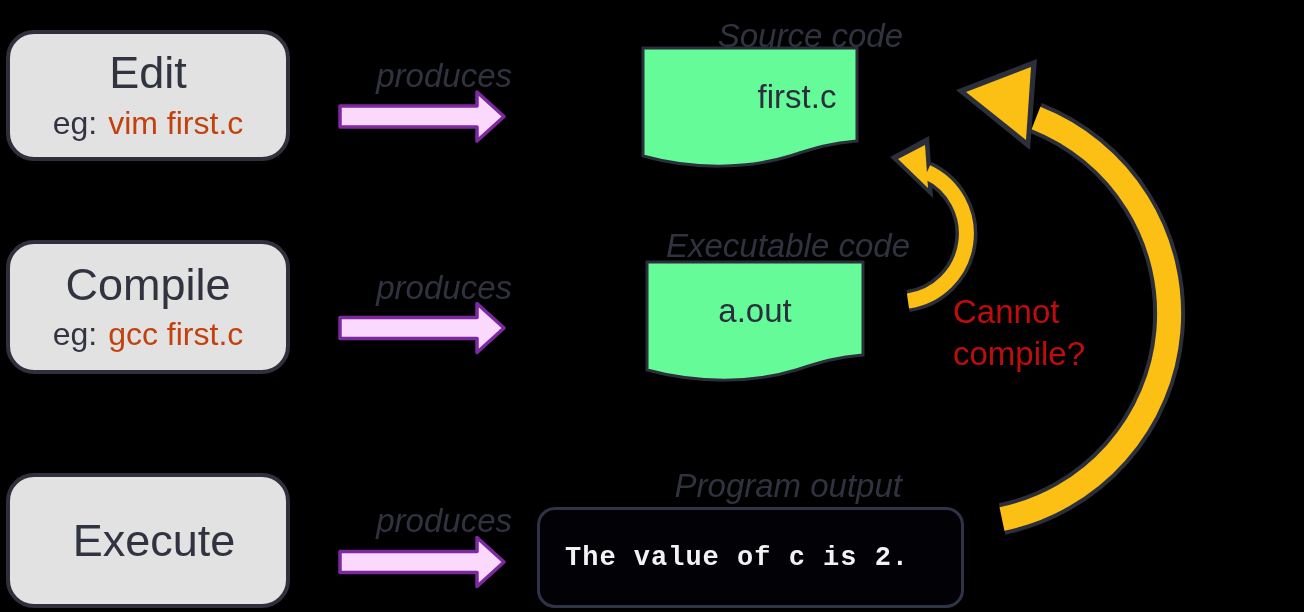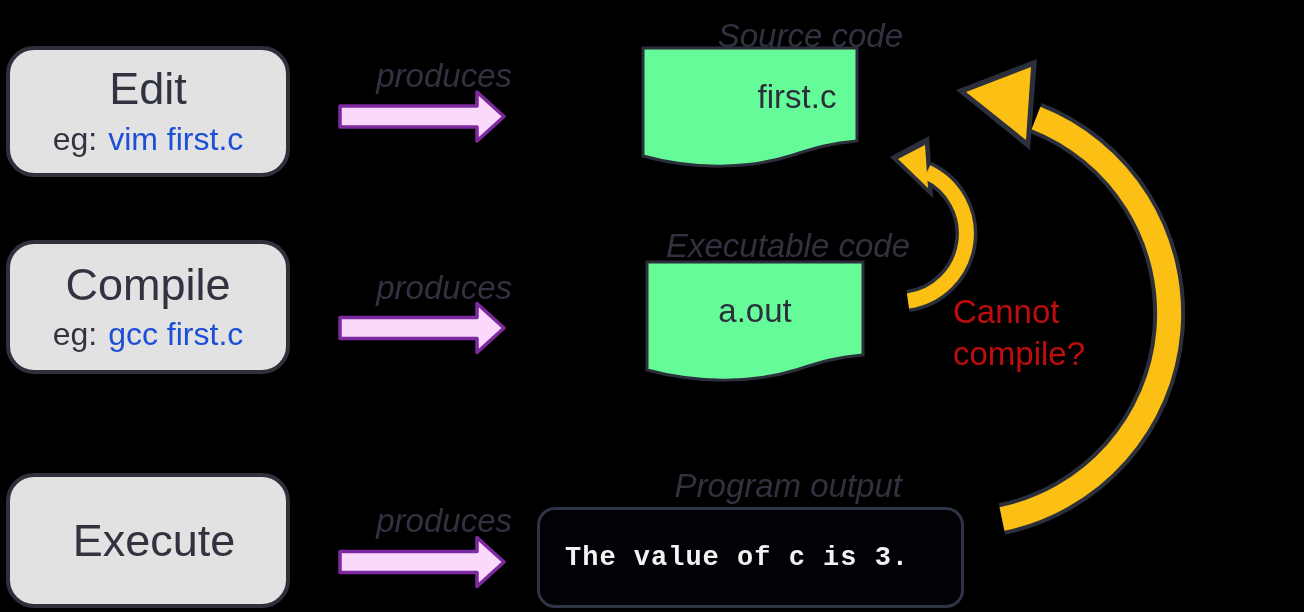--- a/index.html
+++ b/index.html
@@ -11,21 +11,21 @@
   #shapes{position:absolute;left:0;top:0;width:1304px;height:612px;}
 
   
   .step-box{
     position:absolute;left:6px;width:284px;box-sizing:border-box;
     background:#e2e2e2;border:4px solid #30303d;border-radius:28px;
     display:flex;flex-direction:column;align-items:center;justify-content:center;
   }
   .step-title{font-size:45px;color:#313340;line-height:1.05;}
   .step-sub{font-size:32px;color:#313340;margin-top:8px;white-space:nowrap;}
-  .step-sub .cmd{color:#1d4ed8;margin-left:11px;}
+  .step-sub .cmd{color:#c2410c;margin-left:11px;}
 
   
   .ital{
     position:absolute;font-style:italic;font-size:33px;color:#30333f;
     text-align:right;white-space:nowrap;
   }
 
   
   .doc-label{
     position:absolute;font-size:33px;color:#2b2f3b;text-align:center;white-space:nowrap;
@@ -75,21 +75,21 @@
     </g>
 
     <g>
       <path d="M 1002 519 A 210 210 0 0 0 1036 118" fill="none" stroke="#2b2f3b" stroke-width="32"></path>
       <polygon points="956,90 1037,59 1030,150" fill="#2b2f3b"></polygon>
       <path d="M 1002 519 A 210 210 0 0 0 1036 118" fill="none" stroke="#fcbf13" stroke-width="24"></path>
       <polygon points="966,92 1031,67 1026,140" fill="#fcbf13"></polygon>
     </g>
   </svg>
 
-  <div class="step-box" style="top:30px;height:131px;margin-top:16px;">
+  <div class="step-box" style="top:30px;height:131px;">
     <div class="step-title">Edit</div>
     <div class="step-sub"><span>eg:</span><span class="cmd">vim first.c</span></div>
   </div>
   <div class="step-box" style="top:240px;height:134px;">
     <div class="step-title">Compile</div>
     <div class="step-sub"><span>eg:</span><span class="cmd">gcc first.c</span></div>
   </div>
   <div class="step-box" style="top:473px;height:135px;padding-left:12px;">
     <div class="step-title">Execute</div>
   </div>
@@ -99,21 +99,21 @@
   <div class="ital" style="left:312px;top:502px;width:200px;">produces</div>
 
   <div class="ital" style="left:603px;top:17px;width:300px;">Source code</div>
   <div class="ital" style="left:596px;top:227px;width:314px;">Executable code</div>
   <div class="ital" style="left:602px;top:467px;width:300px;">Program output</div>
 
   <div class="doc-label" style="left:643px;top:78px;width:214px;padding-left:47px;">first.c</div>
   <div class="doc-label" style="left:647px;top:292px;width:216px;">a.out</div>
 
   <div class="out-box">
-    <div class="out-text">The value of c is 3.</div>
+    <div class="out-text">The value of c is 2.</div>
   </div>
 
   <div class="warn" style="left:953px;top:291px;">
     <div>Cannot</div>
     <div>compile?</div>
   </div>
   <div class="warn" style="left:1145px;top:456px;">
   </div>
 
 </div>

